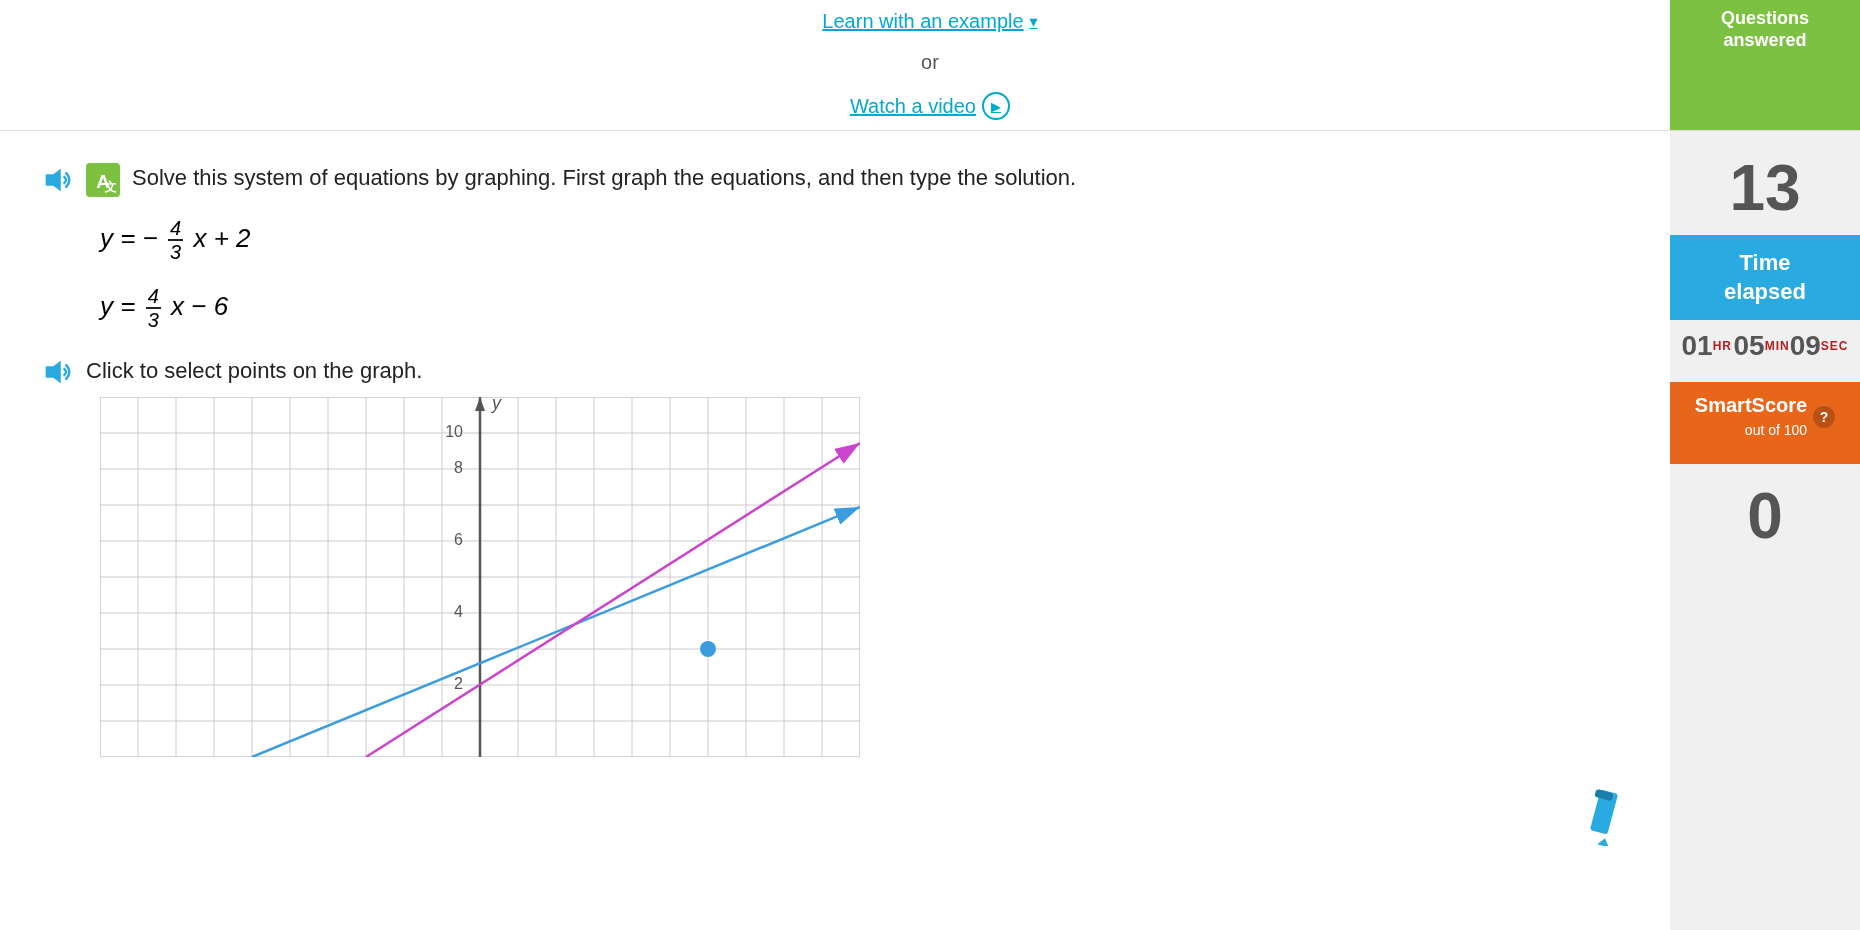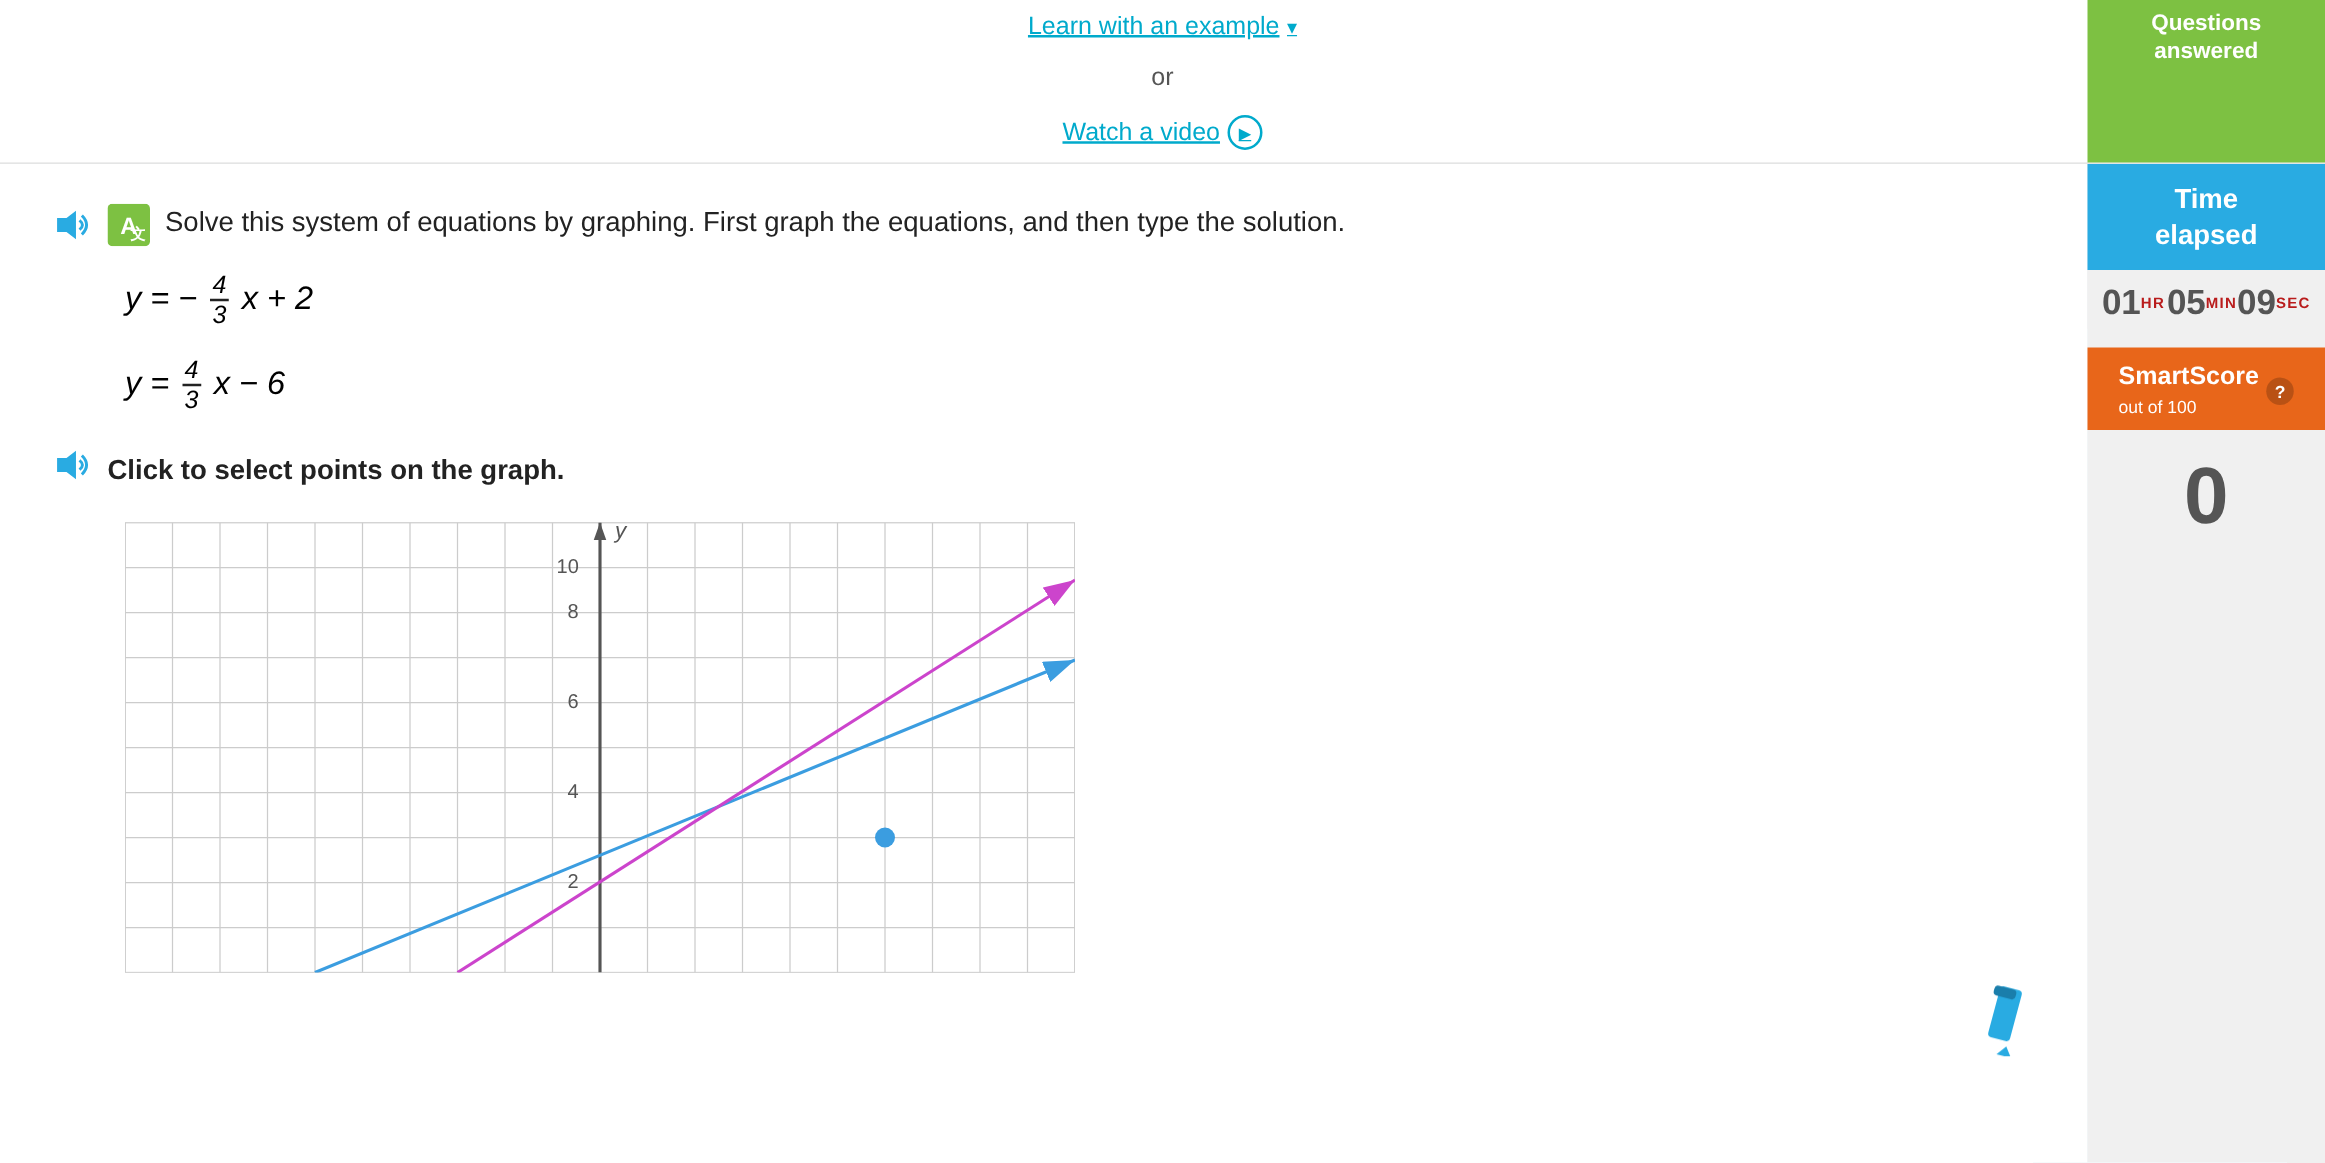--- a/index.html
+++ b/index.html
@@ -161,26 +161,25 @@
       font-size: 20px;
     }
     .frac .den {
       padding: 0 2px;
       font-size: 20px;
     }
 
     
     .click-instruction {
       display: flex;
-      align-items: flex-end;
+      align-items: center;
       gap: 12px;
       font-size: 22px;
       color: #222;
-      margin-bottom: 29px;
-      font-weight: bold;
+      margin-bottom: 8px;
     }
 
     
     .graph-container {
       margin-left: 60px;
       position: relative;
       width: 760px;
       height: 360px;
     }
 
@@ -237,23 +236,23 @@
       font-size: 12px;
       color: #b91c1c;
       font-weight: 600;
       letter-spacing: 1px;
     }
     .smartscore-box {
       background: #e8661a;
       color: #fff;
       font-weight: 700;
       font-size: 20px;
-      text-align: left;
+      text-align: right;
       width: 100%;
-      padding: 12px 10px 8px 10px;
+      padding: 12px 10px 24px 10px;
       margin-top: 15px;
       display: flex;
       align-items: center;
       justify-content: center;
       gap: 6px;
     }
     .smartscore-box .help-icon {
       display: inline-flex;
       align-items: center;
       justify-content: center;
@@ -430,20 +429,21 @@
         </defs>
 
         <circle cx="608" cy="252" r="8" fill="#3b9de0"></circle>
 
       </svg>
     </div>
 
   </div>
 
   <div class="right-sidebar">
+    <div class="questions-count">13</div>
     <div class="time-elapsed-box">
       <span>Time<br>elapsed</span>
     </div>
     <div class="timer-display">
       <div class="timer-cell">
         <span class="timer-value">01</span>
         <span class="timer-label">HR</span>
       </div>
       <div class="timer-cell">
         <span class="timer-value">05</span>

